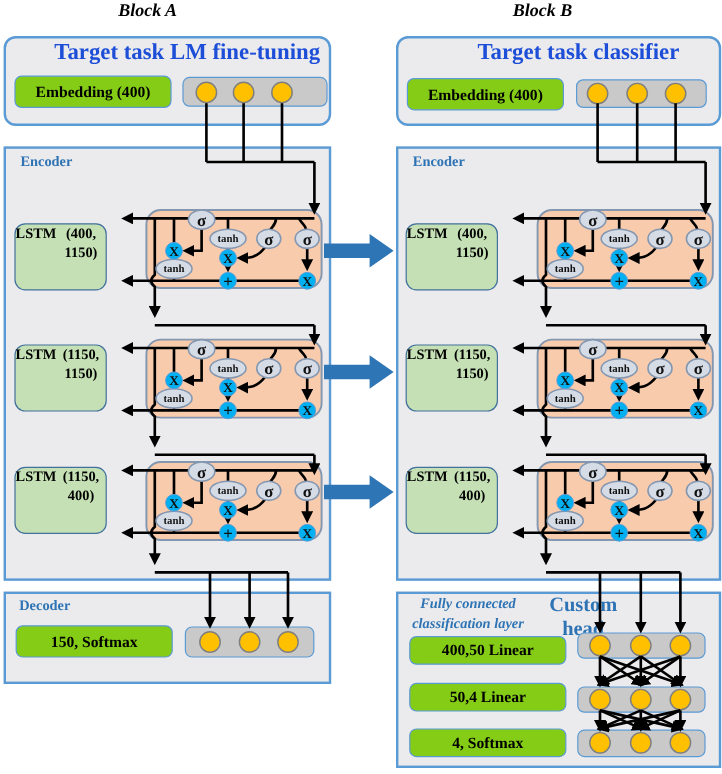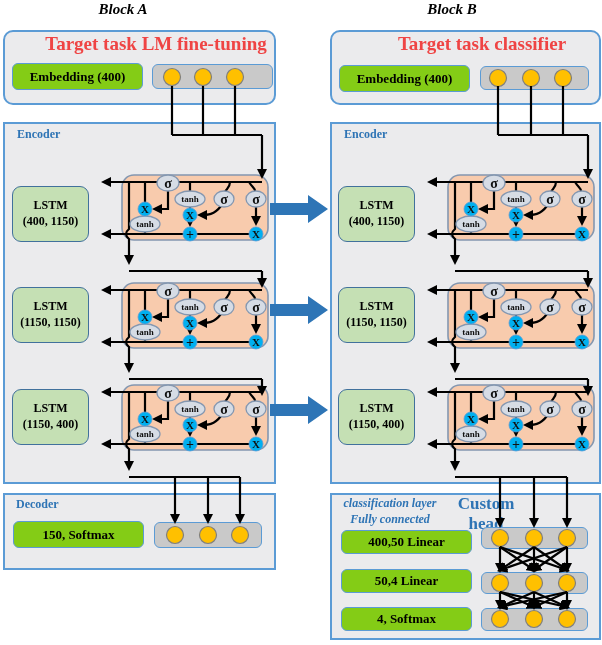--- a/index.html
+++ b/index.html
@@ -2,27 +2,27 @@
 <html><head>
 <meta charset="utf-8">
 <style>
   html,body{margin:0;padding:0;background:#fff;}
   #canvas{position:relative;width:602px;height:645px;background:#ffffff;
           font-family:"Liberation Serif","DejaVu Serif",serif;overflow:hidden;}
   .abs{position:absolute;box-sizing:border-box;}
   .block-title{font-weight:bold;font-size:15px;text-align:center;color:#000;font-style:italic;}
   .topbox{background:#EBEBED;border:2px solid #5B9BD5;border-radius:10px;}
   .bigbox{background:#EBEBED;border:2px solid #5B9BD5;}
-  .header{font-weight:bold;font-size:19px;text-align:center;color:#ef4444;white-space:nowrap;padding-left:33px;}
+  .header{font-weight:bold;font-size:19px;text-align:center;color:#1d4ed8;white-space:nowrap;padding-left:33px;}
   .whitebox{background:#84cc16;border:1.5px solid #5B9BD5;border-radius:6px;font-weight:bold;
             font-size:13px;text-align:center;display:flex;align-items:center;justify-content:center;color:#000;}
   .tray{background:#C9C9C9;border:1.5px solid #5B9BD5;border-radius:6px;}
   .sec-label{color:#2E74B5;font-weight:bold;font-size:12px;}
   .lstm{background:#C5E0B4;border:1.6px solid #41719C;border-radius:9px;text-align:center;
-        font-weight:bold;font-size:12px;display:flex;flex-direction:column;justify-content:center;
+        font-weight:bold;font-size:12px;display:flex;flex-direction:row;justify-content:center;
         line-height:1.3;color:#000;}
   .ch-ann{color:#2E74B5;font-weight:bold;font-style:italic;font-size:12px;text-align:center;line-height:1.3;}
   .ch-title{color:#2E74B5;font-weight:bold;font-size:17px;text-align:center;line-height:1.15;}
   #wires{position:absolute;left:0;top:0;pointer-events:none;}
 </style>
 </head>
 <body>
 
 <div id="canvas">
 
@@ -71,22 +71,22 @@
     <span>LSTM</span>
     <span>(1150, 1150)</span>
   </div>
   <div class="abs lstm" style="left:338px;top:389px;width:77px;height:56px">
     <span>LSTM</span>
     <span>(1150, 400)</span>
   </div>
 
   <div class="abs bigbox" style="left:330px;top:493px;width:271px;height:147px"></div>
   <div class="abs ch-ann" style="left:334px;top:496px;width:112px">
+    <div>Fully connected</div>
     <div>classification layer</div>
-    <div>Fully connected</div>
   </div>
   <div class="abs ch-title" style="left:448px;top:494px;width:76px">
     <div>Custom</div>
     <div>head</div>
   </div>
   <div class="abs whitebox" style="left:341px;top:530px;width:131px;height:24px">400,50 Linear</div>
   <div class="abs whitebox" style="left:341px;top:569px;width:131px;height:24px">50,4 Linear</div>
   <div class="abs whitebox" style="left:341px;top:607px;width:131px;height:24px">4, Softmax</div>
   <div class="abs tray" style="left:481px;top:527px;width:107px;height:22px"></div>
   <div class="abs tray" style="left:481px;top:572px;width:107px;height:22px"></div>

